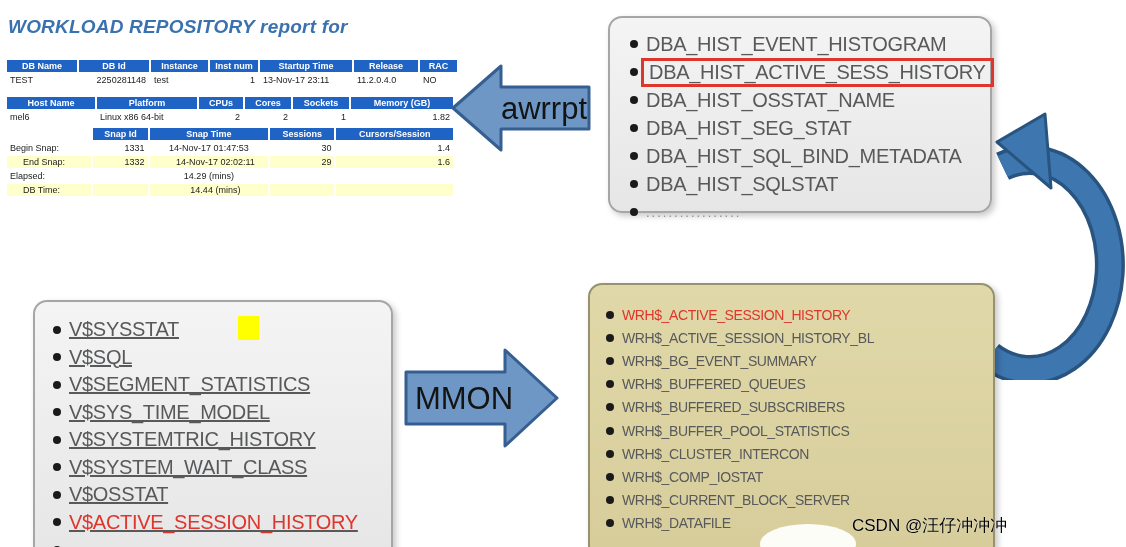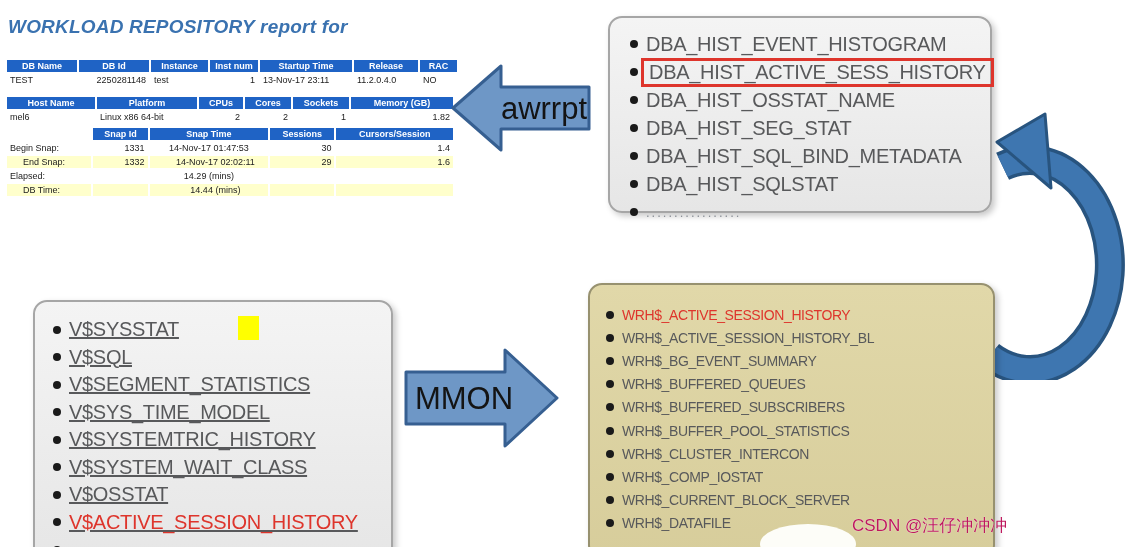--- a/index.html
+++ b/index.html
@@ -48,21 +48,21 @@
   .box-v{left:33px;top:300px;width:360px;height:262px;padding:14px 0 0 18px;box-sizing:border-box;}
   .box-v .li{height:27.5px;font-size:20px;letter-spacing:-.3px;text-decoration:underline;}
   .box-wrh{left:588px;top:283px;width:407px;height:276px;padding:18px 0 0 16px;box-sizing:border-box;}
   .box-wrh .li{height:23.2px;font-size:14px;letter-spacing:-.4px;text-align:right;}
   .hl-yellow{position:absolute;left:238px;top:316px;width:21px;height:24px;background:#ffff00;}
   .white-blob{position:absolute;left:760px;top:524px;width:96px;height:40px;background:#fdfdf8;border-radius:50%;}
   
   .arrow-svg{position:absolute;}
   .watermark{
     position:absolute;left:852px;top:514px;width:270px;font-size:17px;
-    color:#be185d;text-shadow:0 0 1px #fff;white-space:nowrap;z-index:5;
+    color:#000000;text-shadow:0 0 1px #fff;white-space:nowrap;z-index:5;
   }
 </style>
 </head>
 <body>
 
 <div class="canvas">
 
   <div class="report-title">WORKLOAD REPOSITORY report for</div>
 
   <table class="awrtbl tbl1">

